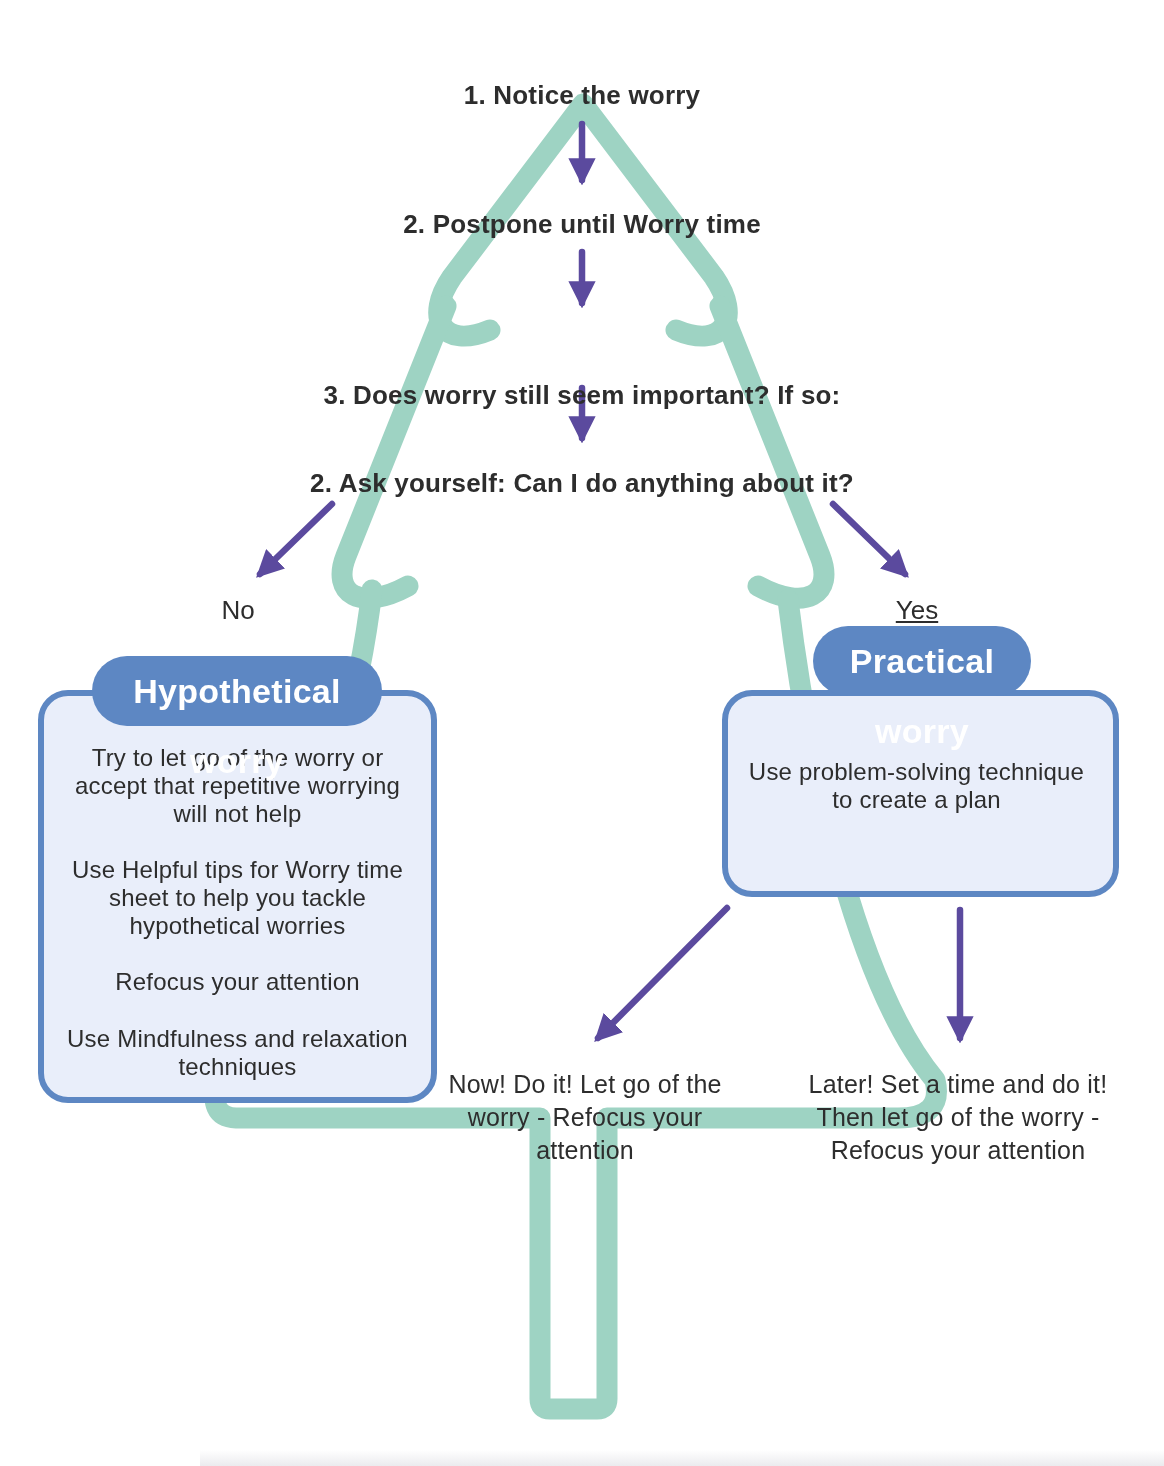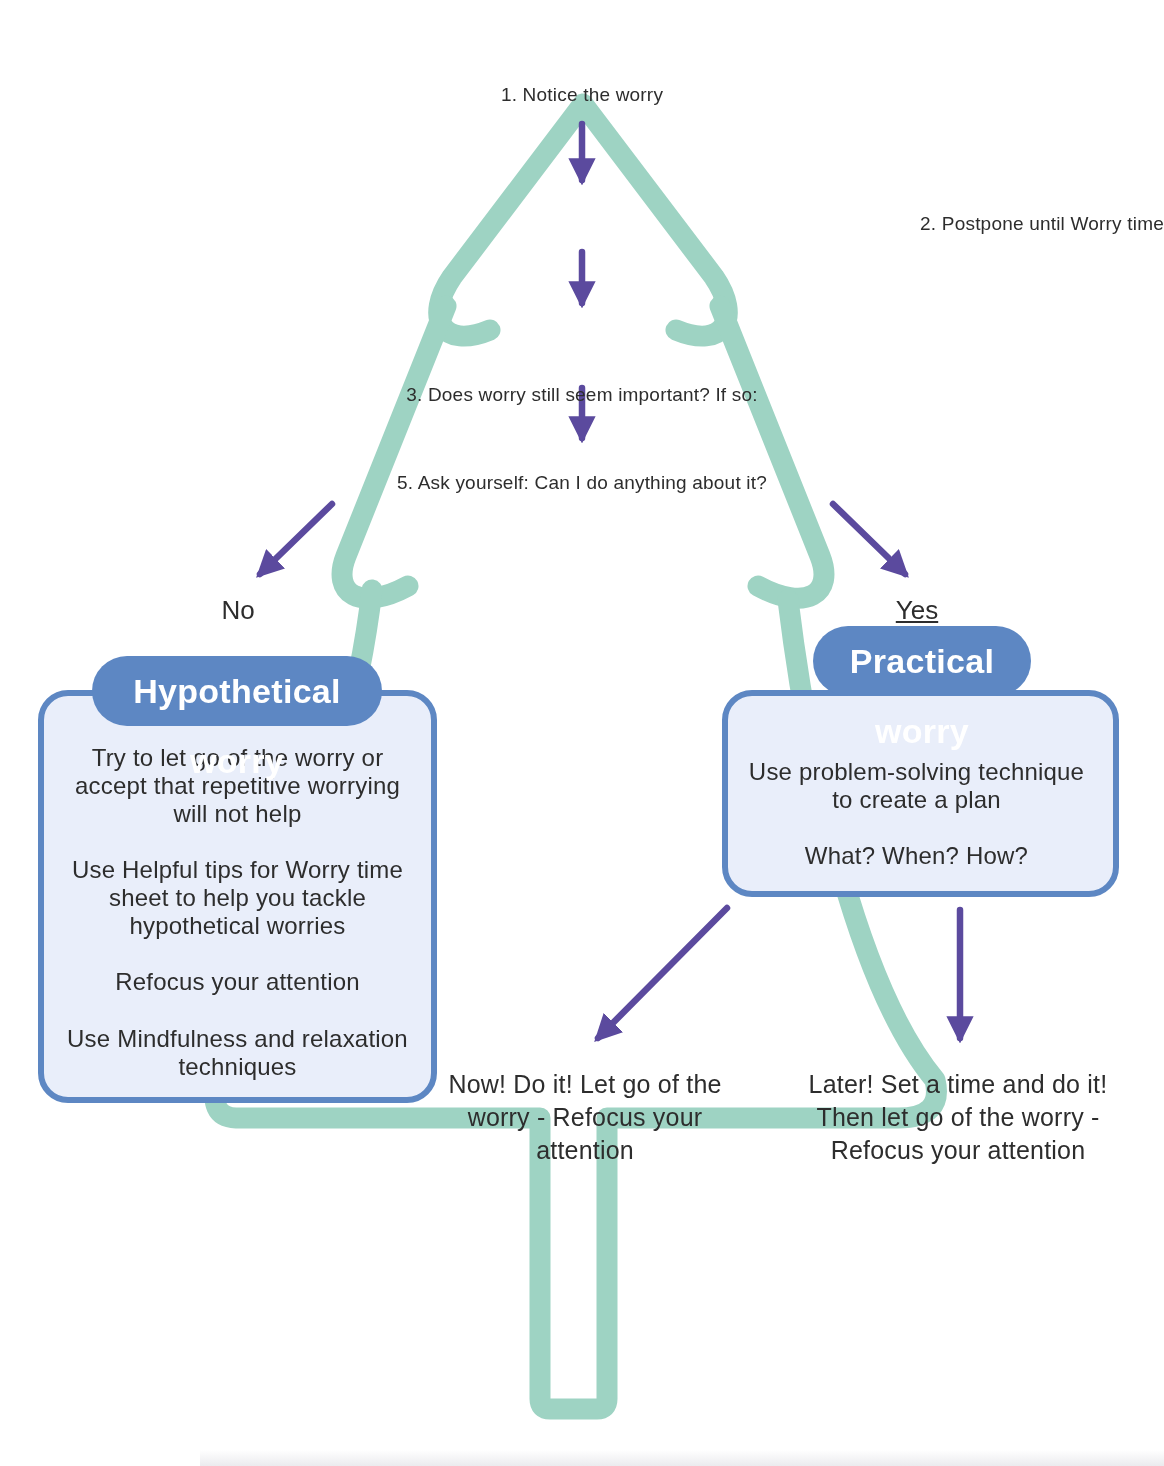--- a/index.html
+++ b/index.html
@@ -17,21 +17,21 @@
     font-family:"Liberation Sans", sans-serif;color:var(--text);background:#fff;
   }
   svg.layer{position:absolute;left:0;top:0;width:1164px;height:1466px;}
   #tree-layer{z-index:0;}
   #arrow-layer{z-index:2;pointer-events:none;}
   .tree-path{fill:none;stroke:var(--tree);stroke-width:21;stroke-linecap:round;stroke-linejoin:round;}
   .arrow{stroke:var(--arrow);stroke-width:6.5;stroke-linecap:round;fill:none;}
   .arrowhead{fill:var(--arrow);}
   .step{
     position:absolute;left:0;width:1164px;text-align:center;
-    font-size:19px;line-height:30px;letter-spacing:.2px;z-index:3;
+    font-size:26px;line-height:30px;letter-spacing:.2px;z-index:3;font-weight:bold;
   }
   .small-label{
     position:absolute;width:120px;text-align:center;font-size:26px;line-height:30px;z-index:3;
   }
   .worry-box{
     position:absolute;box-sizing:border-box;background:var(--box-fill);
     border:6px solid var(--box-border);border-radius:30px;z-index:1;
   }
   .worry-box .body{
     text-align:center;font-size:24px;line-height:1.17;letter-spacing:.2px;
@@ -68,44 +68,43 @@
       <p>Use Helpful tips for Worry time sheet to help you tackle hypothetical worries</p>
       <p>Refocus your attention</p>
       <p>Use Mindfulness and relaxation techniques</p>
     </div>
   </div>
   <div class="pill" style="left:92px;top:656px;width:290px;height:70px;line-height:70px;">Hypothetical worry</div>
 
   <div class="worry-box" style="left:722px;top:690px;width:397px;height:207px;">
     <div class="body" style="padding:62px 16px 0 8px;">
       <p>Use problem-solving technique to create a plan</p>
-      <p>What? When? How?</p>
     </div>
   </div>
   <div class="pill" style="left:813px;top:626px;width:218px;height:70px;line-height:70px;">Practical worry</div>
 
   <svg id="arrow-layer" class="layer" viewBox="0 0 1164 1466">
     <defs>
       <marker id="ah" viewBox="0 0 10 10" refX="8" refY="5" markerWidth="4.2" markerHeight="4.2" orient="auto-start-reverse">
         <path class="arrowhead" d="M 0 0 L 10 5 L 0 10 z"></path>
       </marker>
     </defs>
     <line class="arrow" marker-end="url(#ah)" x1="582" y1="124" x2="582" y2="180"></line>
     <line class="arrow" marker-end="url(#ah)" x1="582" y1="252" x2="582" y2="303"></line>
     <line class="arrow" marker-end="url(#ah)" x1="582" y1="388" x2="582" y2="438"></line>
     <line class="arrow" marker-end="url(#ah)" x1="332" y1="504" x2="260" y2="574"></line>
     <line class="arrow" marker-end="url(#ah)" x1="833" y1="504" x2="905" y2="574"></line>
     <line class="arrow" marker-end="url(#ah)" x1="727" y1="908" x2="598" y2="1038"></line>
     <line class="arrow" marker-end="url(#ah)" x1="960" y1="910" x2="960" y2="1038"></line>
   </svg>
 
   <div class="step" style="top:80px;">1. Notice the worry</div>
-  <div class="step" style="top:209px;text-align:right;">2. Postpone until Worry time</div>
+  <div class="step" style="top:209px;">2. Postpone until Worry time</div>
   <div class="step" style="top:340px;margin-top:40px;">3. Does worry still seem important? If so:</div>
-  <div class="step" style="top:468px;">5. Ask yourself: Can I do anything about it?</div>
+  <div class="step" style="top:468px;">2. Ask yourself: Can I do anything about it?</div>
 
   <div class="small-label" style="left:178px;top:595px;">No</div>
   <div class="small-label" style="left:857px;top:595px;text-decoration:underline;">Yes</div>
 
   <div class="outcome" style="left:435px;top:1068px;width:300px;">Now! Do it! Let go of the worry - Refocus your attention</div>
   <div class="outcome" style="left:808px;top:1068px;width:300px;">Later! Set a time and do it! Then let go of the worry - Refocus your attention</div>
 
   <div id="bottom-edge"></div>
 </div>
 

